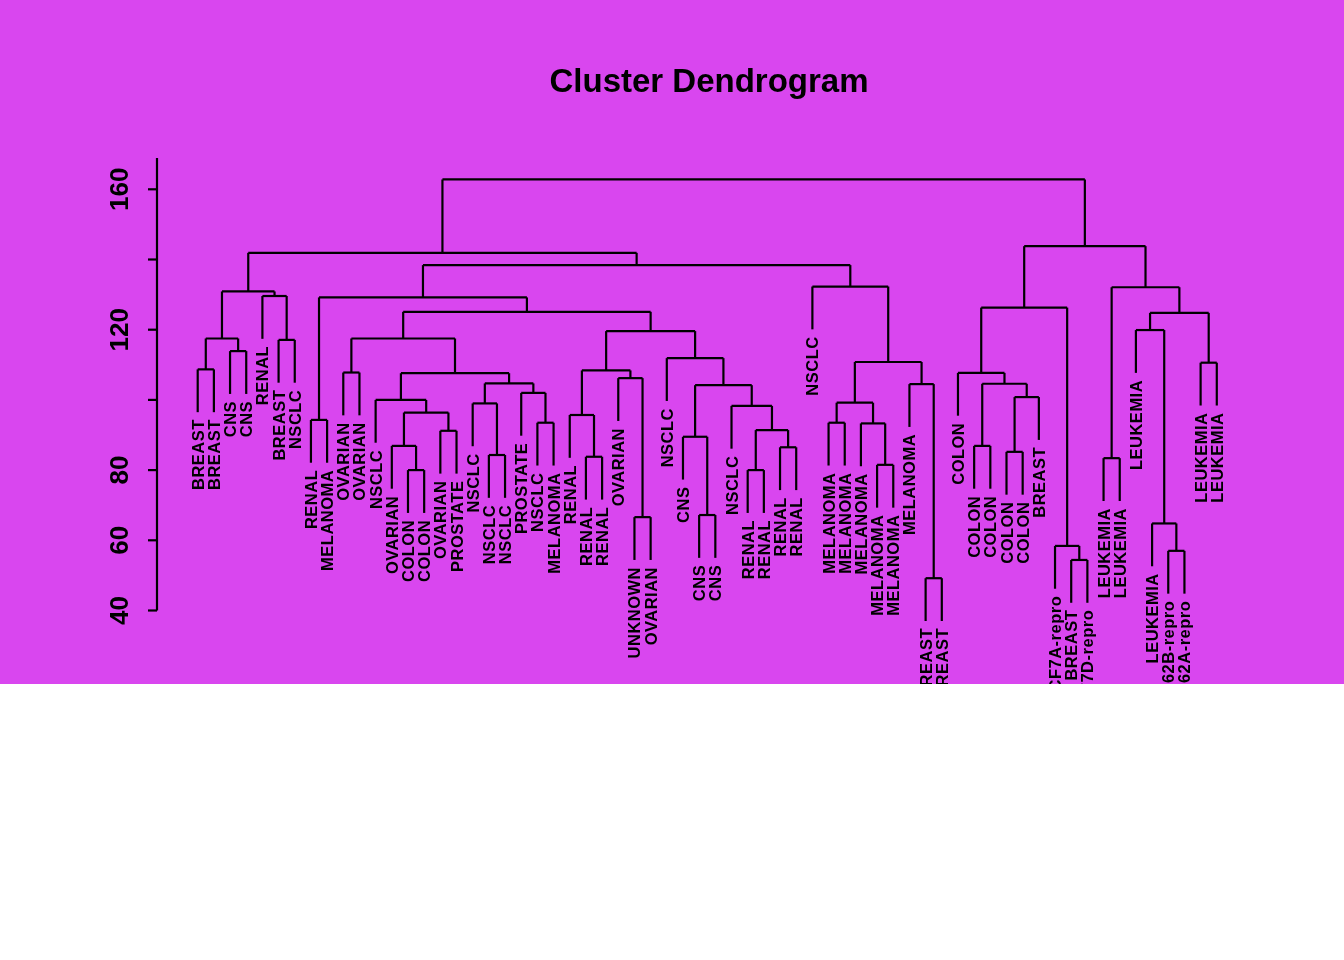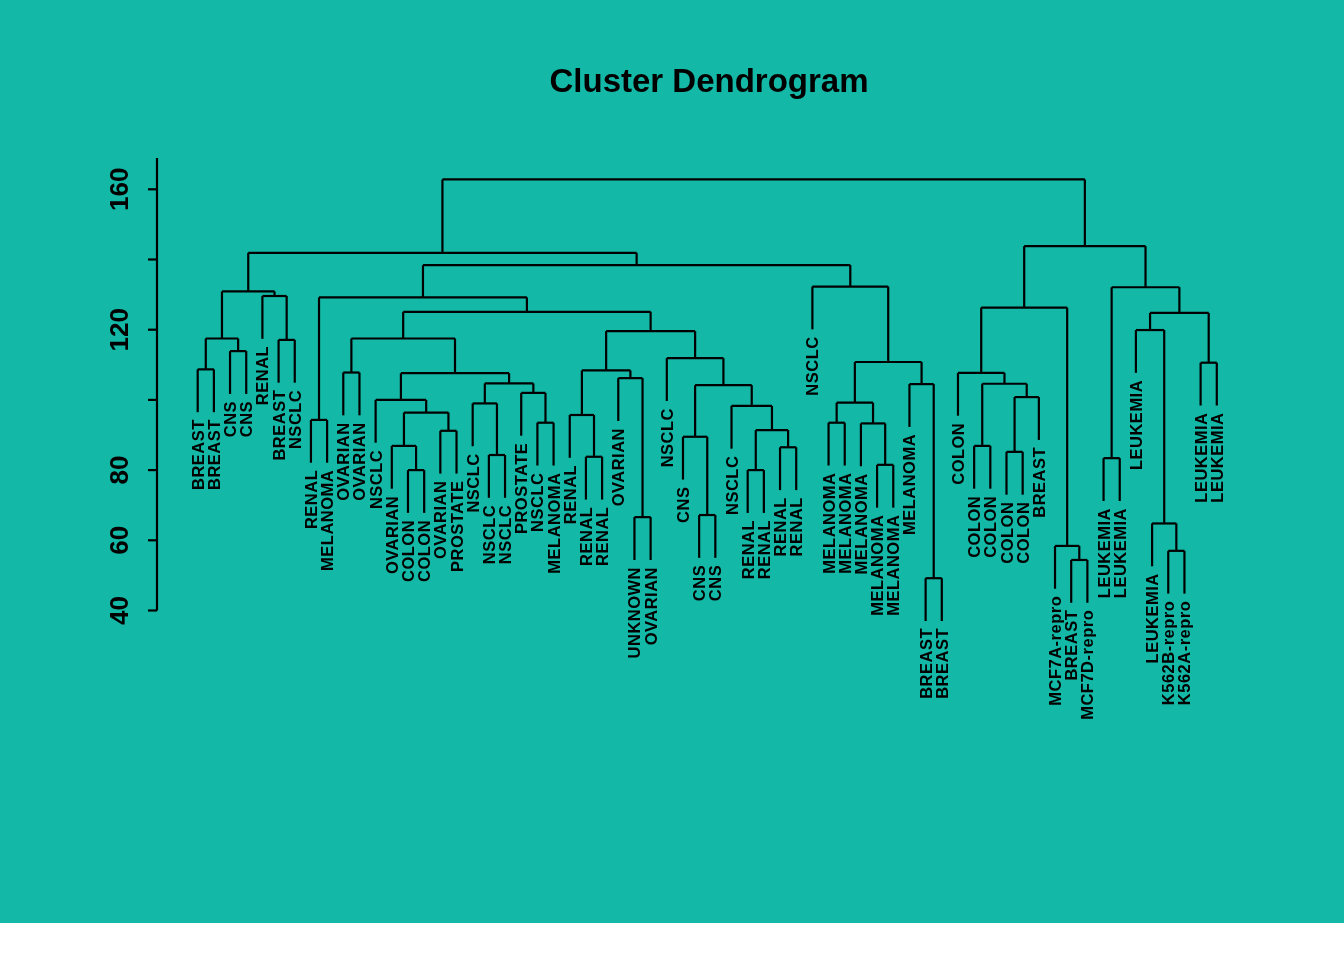--- a/index.html
+++ b/index.html
@@ -1,16 +1,16 @@
 <!DOCTYPE html>
 <html><head>
 <meta charset="utf-8">
 <style>
   html,body{margin:0;padding:0;background:#ffffff;}
-  .stage{position:relative;width:1344px;height:923px;background:#14b8a6;overflow:hidden;}
+  .stage{position:relative;width:1344px;height:684px;background:#d946ef;overflow:hidden;}
   svg{position:absolute;left:0;top:0;}
   text{font-family:"Liberation Sans","DejaVu Sans",sans-serif;fill:#000000;}
   .chart-title{font-size:33px;font-weight:700;}
   .axis-num{font-size:26px;font-weight:700;}
   .leaf-lab{font-size:16.5px;font-weight:700;letter-spacing:0.5px;}
 </style>
 </head>
 <body>
 
 <div class="stage">

